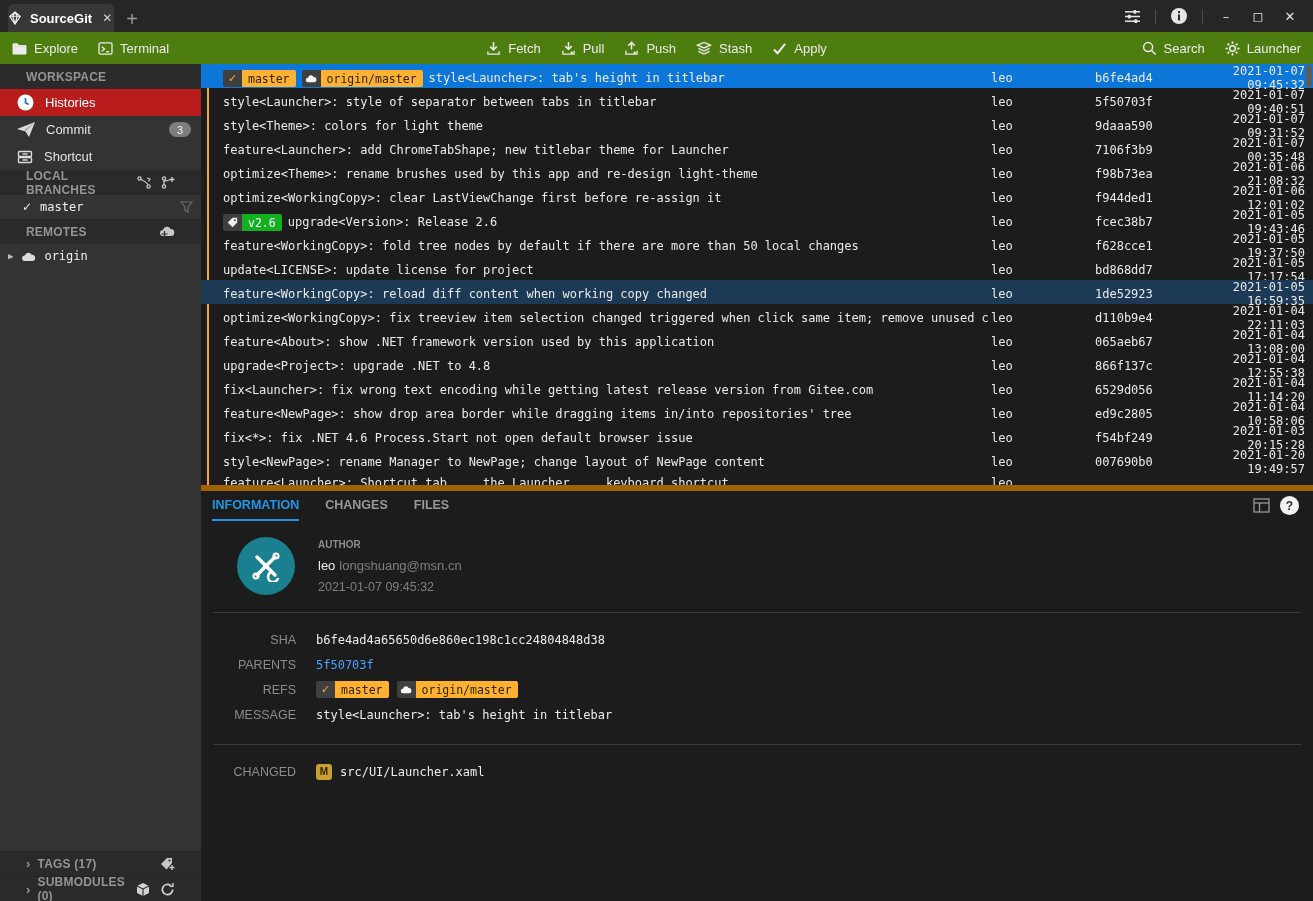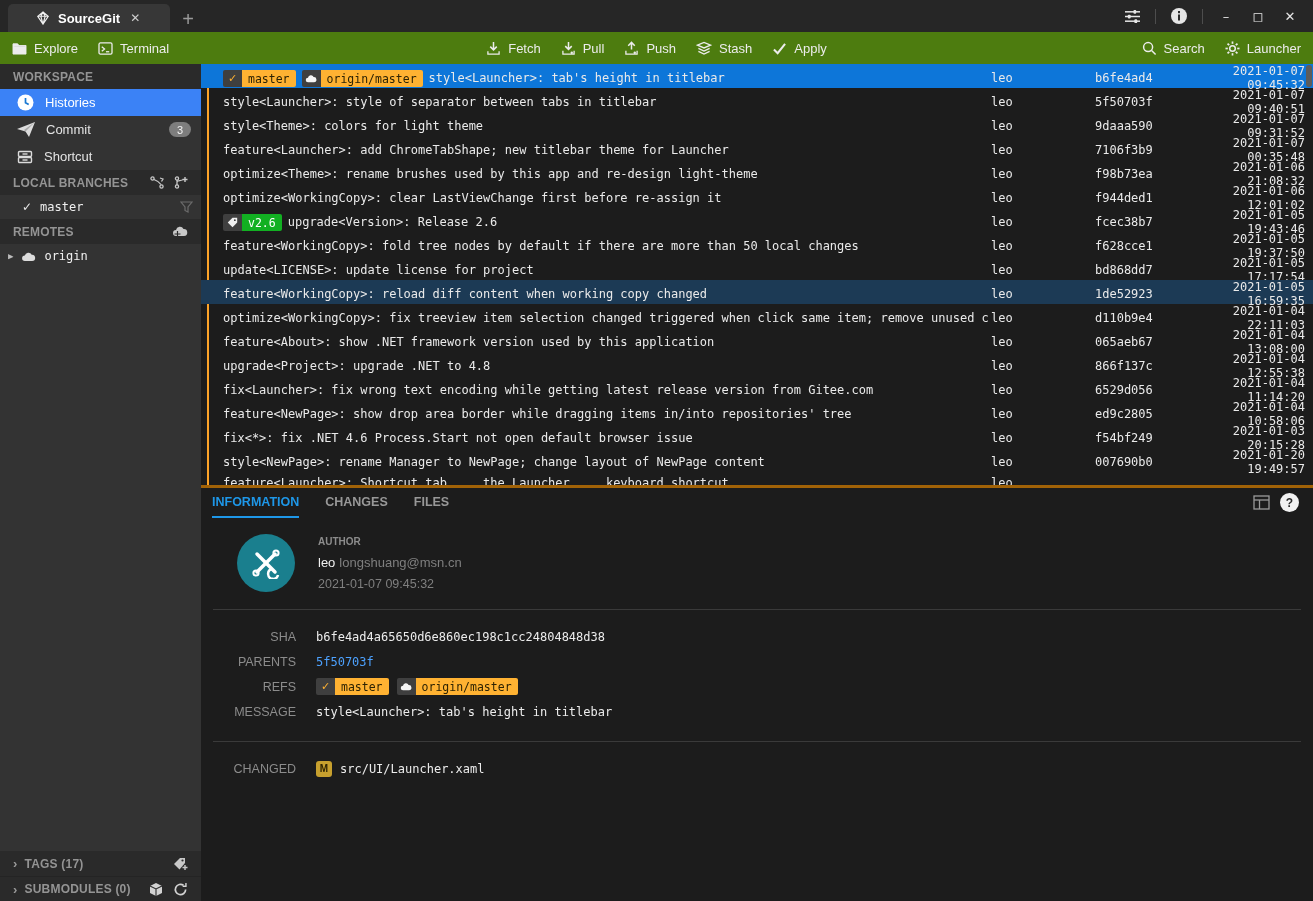--- a/index.html
+++ b/index.html
@@ -3,21 +3,21 @@
 <meta charset="utf-8">
 <style>
   * { box-sizing: border-box; margin: 0; padding: 0; }
   html,body { width:1313px; height:901px; overflow:hidden; }
   body { background:#1c1c1c; font-family:"Liberation Sans",sans-serif; color:#e0e0e0; font-size:13px; }
   svg { display:block; }
 
   
   .titlebar { height:32px; background:#262626; display:flex; align-items:flex-end; }
   .app-tab { height:28px; margin-left:8px; background:#373737; border-radius:5px 5px 0 0;
-             display:flex; align-items:center; gap:8px; padding:0 28px; color:#fff; }
+             display:flex; align-items:center; gap:8px; padding:0 0; color:#fff; }
   .app-tab .t-title { font-weight:bold; font-size:13px; }
   .app-tab .t-close { color:#cfcfcf; font-size:12px; padding:0 2px; cursor:pointer; }
   .new-tab { color:#9a9a9a; font-size:20px; margin:0 0 4px 12px; line-height:18px; cursor:pointer; }
   .win-zone { margin-left:auto; display:flex; align-items:center; height:32px; gap:14px; padding-right:14px; }
   .win-sep { width:1px; height:15px; background:#4d4d4d; }
   .win-btn { color:#e6e6e6; display:flex; align-items:center; justify-content:center; width:18px; height:18px; cursor:pointer; }
   .glyph { font-family:"DejaVu Sans",sans-serif; }
 
   
   .toolbar { height:32px; background:#4d7c0f; position:relative; display:flex; align-items:center; }
@@ -26,25 +26,25 @@
   .tb-center { margin:0 auto; }
   .tb-right { position:absolute; right:12px; }
   .tb-btn { display:flex; align-items:center; gap:7px; color:#ececec; cursor:pointer; font-size:13px; }
   .tb-btn svg { stroke:#ececec; }
 
   
   .app-body { display:flex; height:837px; }
 
   
   .sidebar { width:201px; background:#333333; display:flex; flex-direction:column; flex-shrink:0; }
-  .side-header { height:25px; background:#2a2a2a; display:flex; align-items:center; padding:0 13px;
+  .side-header { height:25px; background:#2a2a2a; display:flex; align-items:center; padding:0 26px;
                  color:#949494; font-weight:bold; font-size:12px; letter-spacing:.2px; }
   .side-header .hicons { margin-left:auto; display:flex; gap:10px; align-items:center; }
   .side-item { height:27px; display:flex; align-items:center; gap:11px; padding-left:17px; color:#e4e4e4; cursor:pointer; }
-  .side-item.selected { background:#3b82f6; color:#fff; }
+  .side-item.selected { background:#b91c1c; color:#fff; }
   .count-badge { margin-left:auto; margin-right:10px; background:#7d7d7d; color:#f2f2f2;
                  border-radius:9px; font-size:11px; padding:1.5px 8px; }
   .branch-row { height:24px; display:flex; align-items:center; gap:8px; padding-left:22px;
                 font-family:"DejaVu Sans Mono",monospace; font-size:12px; color:#efefef; cursor:pointer; }
   .branch-row .filter { margin-left:auto; margin-right:8px; opacity:.55; }
   .side-spacer { flex:1; }
   .chev { color:#9a9a9a; font-size:13px; font-weight:bold; margin-right:7px; }
 
   
   .main { flex:1; display:flex; flex-direction:column; background:#1c1c1c; min-width:0; }
@@ -63,21 +63,21 @@
   .c-time { text-align:right; padding-right:8px; }
   .ref-badge { display:inline-flex; align-items:stretch; height:17px; border-radius:2px; overflow:hidden; flex-shrink:0; }
   .ref-icon { background:#3f3f3f; width:19px; display:flex; align-items:center; justify-content:center;
               font-size:11px; color:#ffb232; }
   .ref-icon.white { color:#f5f5f5; font-size:10px; }
   .ref-label { background:#ffb232; color:#2e2303; padding:1px 6px 0 6px; font-size:11.5px; display:flex; align-items:center; }
   .ref-label.green { background:#12b022; color:#fff; }
   .vscroll { position:absolute; right:1px; top:1px; width:6px; height:22px; background:#5c5c5c; border-radius:3px; z-index:2; }
 
   
-  .detail { flex:1; border-top:3px solid #a16207; display:flex; flex-direction:column; }
+  .detail { flex:1; border-top:6px solid #a16207; display:flex; flex-direction:column; }
   .dtabs { height:30px; display:flex; align-items:flex-end; gap:26px; padding:0 0 0 11px; position:relative; }
   .dtab { font-weight:bold; font-size:12.5px; color:#989898; padding-bottom:7px; border-bottom:2px solid transparent; cursor:pointer; }
   .dtab.active { color:#1e97e8; border-bottom-color:#1e97e8; }
   .dtab-icons { position:absolute; right:14px; top:5px; display:flex; gap:10px; align-items:center; }
   .help-circle { width:19px; height:19px; border-radius:50%; background:#f2f2f2; color:#2b2b2b;
                  font-weight:bold; font-size:12px; display:flex; align-items:center; justify-content:center; cursor:pointer; }
   .info-body { padding-top:16px; }
   .author-block { display:flex; margin-left:36px; gap:23px; }
   .avatar { width:58px; height:58px; border-radius:50%; background:#1a7f8e; display:flex; align-items:center; justify-content:center; }
   .a-lines { padding-top:2px; }

